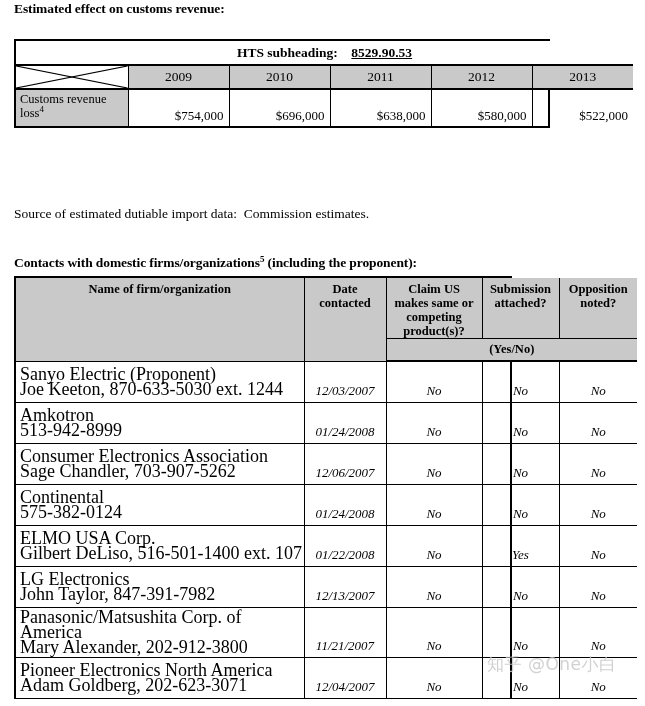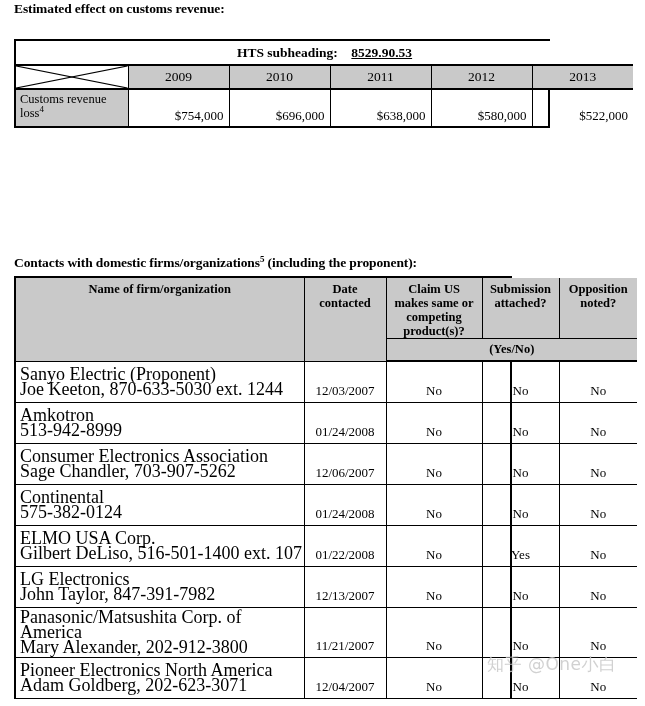--- a/index.html
+++ b/index.html
@@ -173,20 +173,21 @@
     line-height: 15px;
     border-left: 0;
     height: 36px;
   }
   #contacts-table td.datecell,
   #contacts-table td.answer {
     text-align: center;
     vertical-align: bottom;
     padding: 0 0 3px 0;
     font-size: 13px;
+    font-style: italic;
   }
   #contacts-table tr.data-row td { border-bottom: 1px solid #000; }
 
   
   #watermark {
     position: absolute;
     left: 487px;
     top: 653px;
     font-family: "DejaVu Sans", sans-serif;
     font-size: 17px;
@@ -248,20 +249,21 @@
           <td class="datacell">$754,000</td>
           <td class="datacell">$696,000</td>
           <td class="datacell">$638,000</td>
           <td class="datacell">$580,000</td>
           <td class="datacell lastcol">$522,000</td>
         </tr>
       </tbody>
     </table>
   </div>
 
+  <div id="source-note">Source of estimated dutiable import data:  Commission estimates.</div>
 
   <div class="section-heading" id="heading-contacts">
     <span>Contacts with domestic firms/organizations</span><span class="sup">5</span><span> (including the proponent):</span>
   </div>
 
   <div id="contacts-table-wrap">
     <table class="grid" id="contacts-table">
       <colgroup>
         <col style="width:288px">
         <col style="width:82px">

